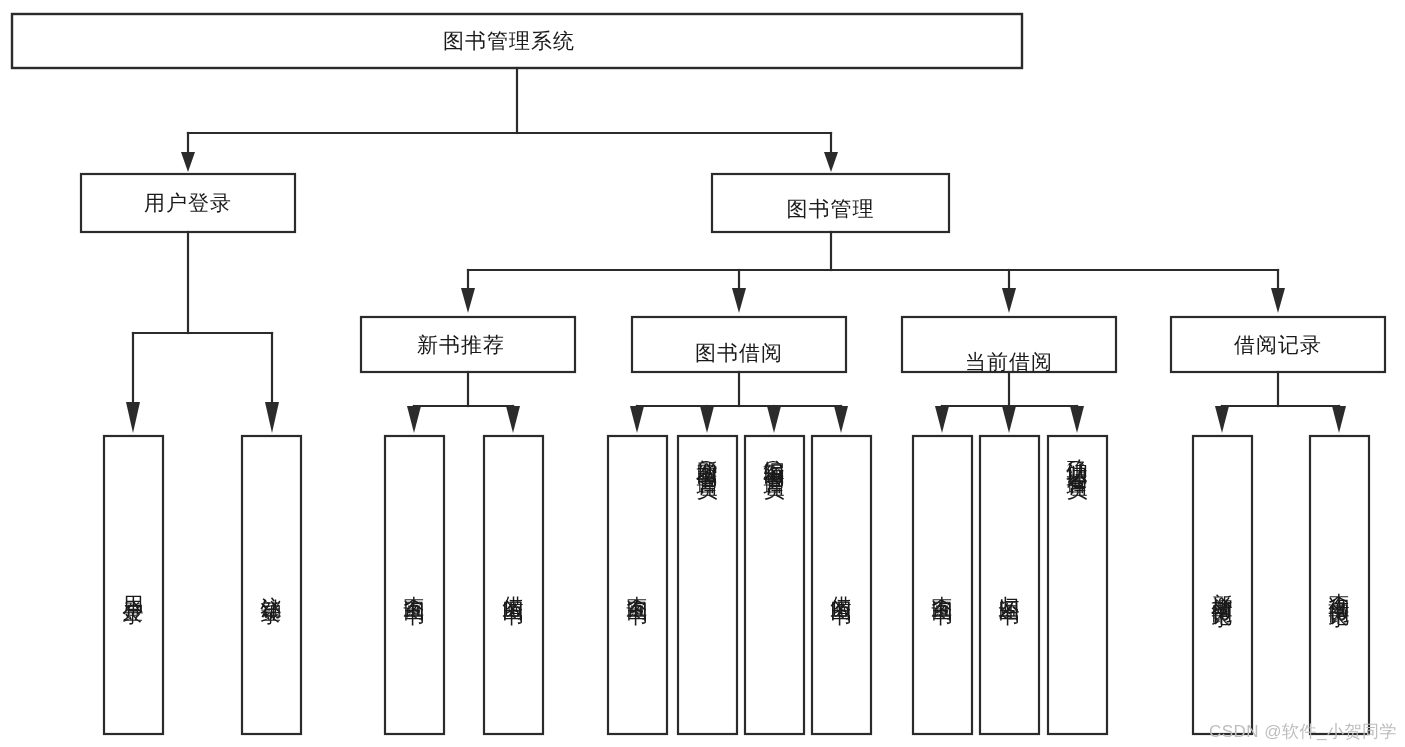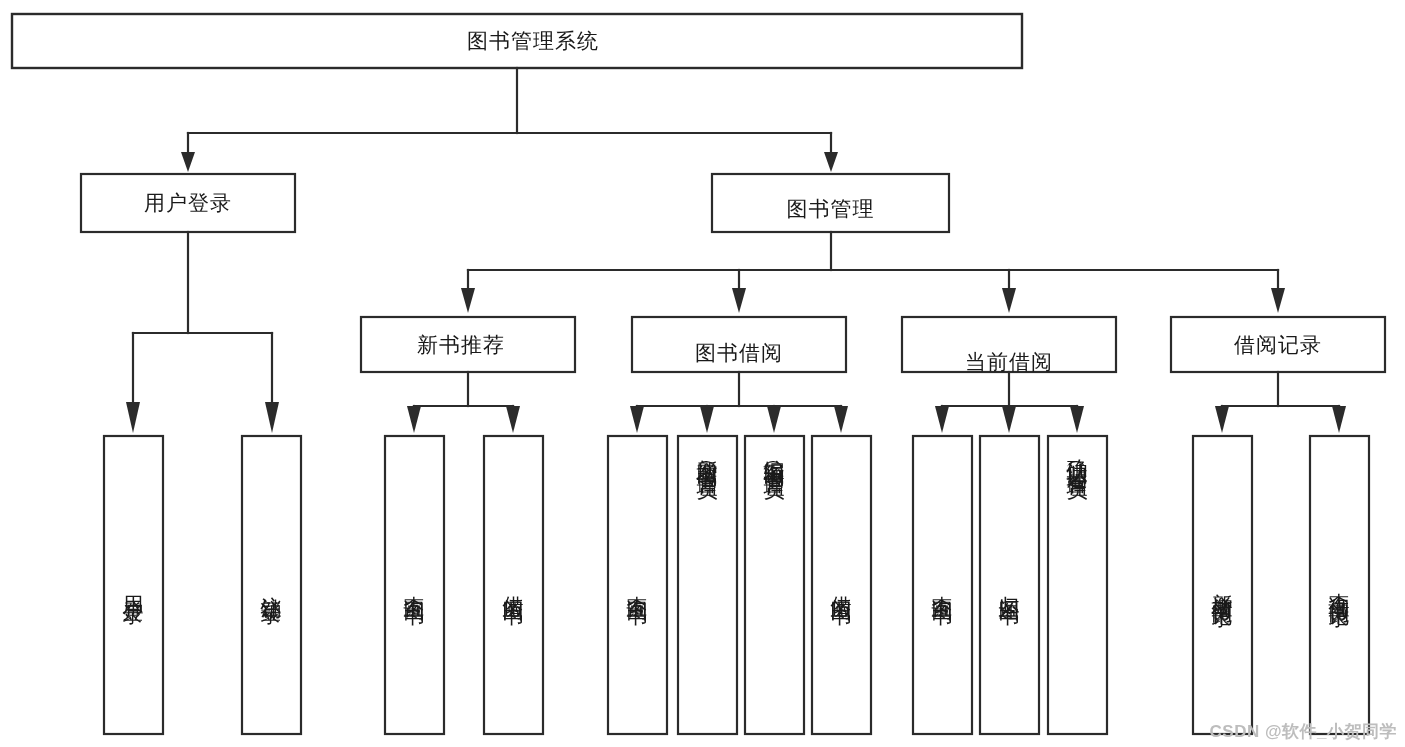--- a/index.html
+++ b/index.html
@@ -78,21 +78,20 @@
   #watermark {
     position: absolute;
     right: 8px;
     bottom: 4px;
     font-family: "Liberation Sans", "DejaVu Sans", sans-serif;
     font-size: 17px;
     color: #bdbdbd;
     letter-spacing: 0.5px;
     white-space: nowrap;
     pointer-events: none;
-    font-weight: bold;
   }
 </style>
 </head>
 <body>
 
 <div id="diagram-root">
 
   <svg id="tree-svg" viewBox="0 0 1405 747">
     <defs>
       <marker id="arrow" viewBox="0 0 12 14" refX="1" refY="7" markerWidth="11" markerHeight="13" orient="auto-start-reverse" markerUnits="userSpaceOnUse">
@@ -181,21 +180,21 @@
     <rect class="node-box" x="812" y="436" width="59" height="298"></rect>
 
     <rect class="node-box" x="913" y="436" width="59" height="298"></rect>
     <rect class="node-box" x="980" y="436" width="59" height="298"></rect>
     <rect class="node-box" x="1048" y="436" width="59" height="298"></rect>
 
     <rect class="node-box" x="1193" y="436" width="59" height="298"></rect>
     <rect class="node-box" x="1310" y="436" width="59" height="298"></rect>
   </svg>
 
-  <div class="hlabel-wrap" style="left:28px; top:14px; width:1010px; height:54px;">
+  <div class="hlabel-wrap" style="left:4px; top:14px; width:1010px; height:54px;">
     <span class="hlabel-text">图书管理系统</span>
   </div>
 
   <div class="hlabel-wrap" style="left:81px; top:174px; width:214px; height:58px;">
     <span class="hlabel-text">用户登录</span>
   </div>
   <div class="hlabel-wrap" style="left:712px; top:174px; width:237px; height:70px;">
     <span class="hlabel-text">图书管理</span>
   </div>
 

